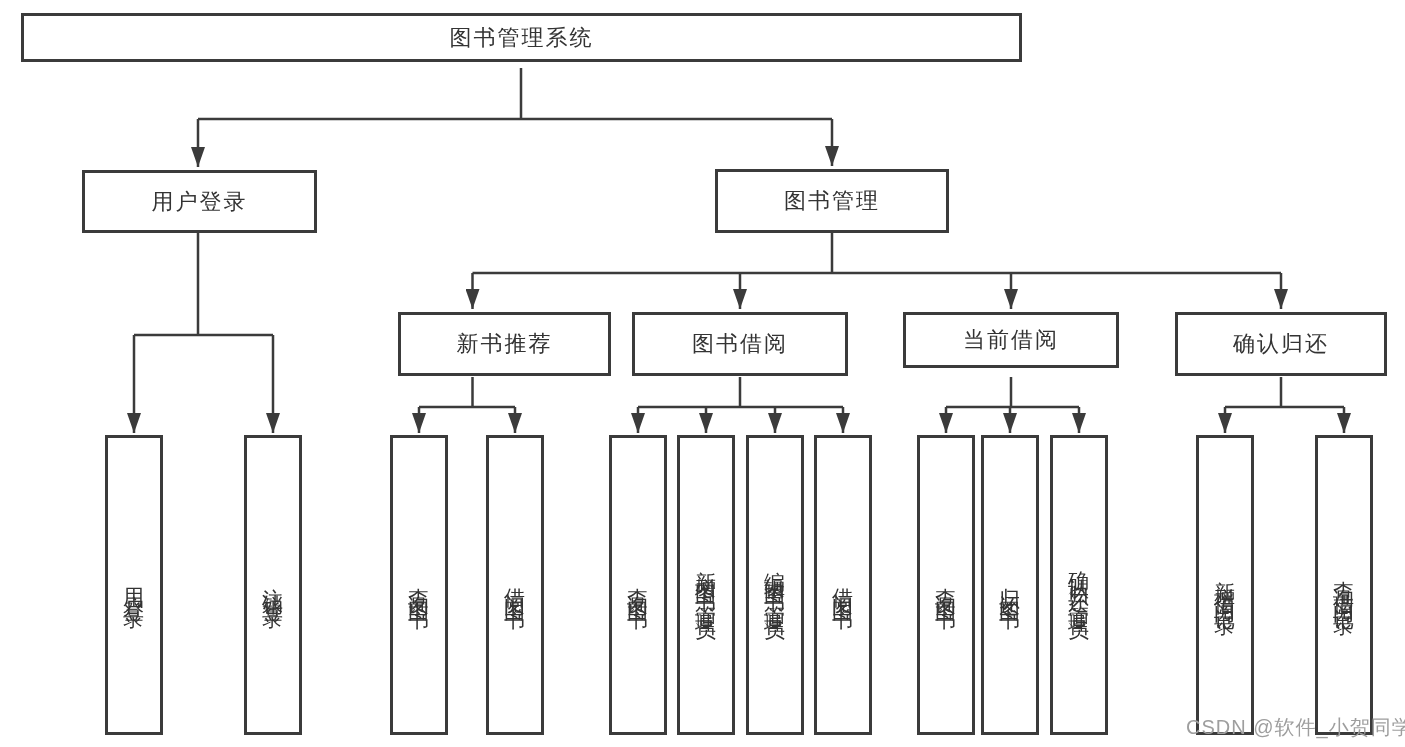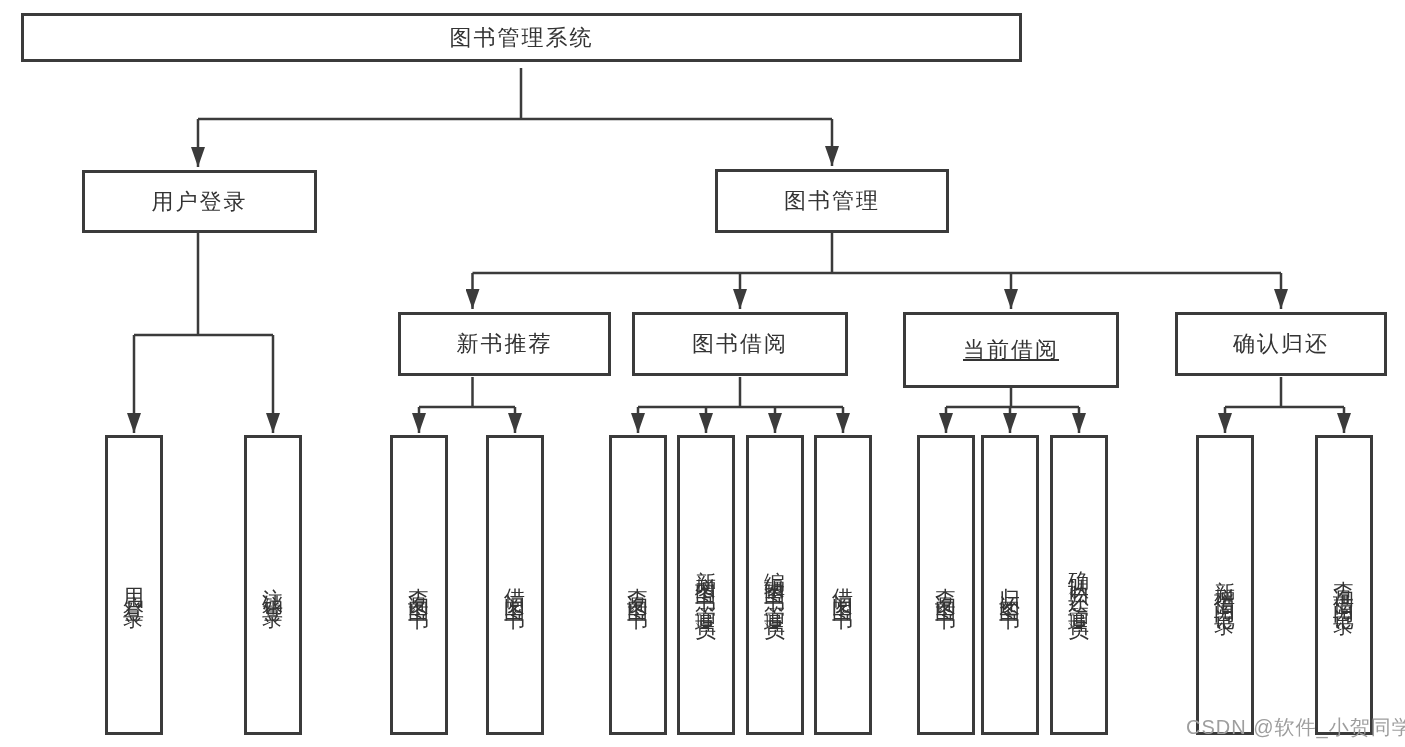--- a/index.html
+++ b/index.html
@@ -106,21 +106,21 @@
   <div class="node h" style="left:715px; top:169px; width:234px; height:64px;">
     <span>图书管理</span>
   </div>
 
   <div class="node h" style="left:366px; top:312px; width:213px; height:64px;margin-left:32px;">
     <span>新书推荐</span>
   </div>
   <div class="node h" style="left:632px; top:312px; width:216px; height:64px;">
     <span>图书借阅</span>
   </div>
-  <div class="node h" style="left:903px; top:312px; width:216px; height:76px;text-decoration:underline;">
+  <div class="node h" style="left:903px; top:312px; width:216px; height:56px;">
     <span>当前借阅</span>
   </div>
   <div class="node h" style="left:1175px; top:312px; width:212px; height:64px;">
     <span>确认归还</span>
   </div>
 
   <div class="node vert" style="left:105px; top:435px; width:58px; height:300px;">
     <span>用户登录</span>
   </div>
   <div class="node vert" style="left:244px; top:435px; width:58px; height:300px;">

